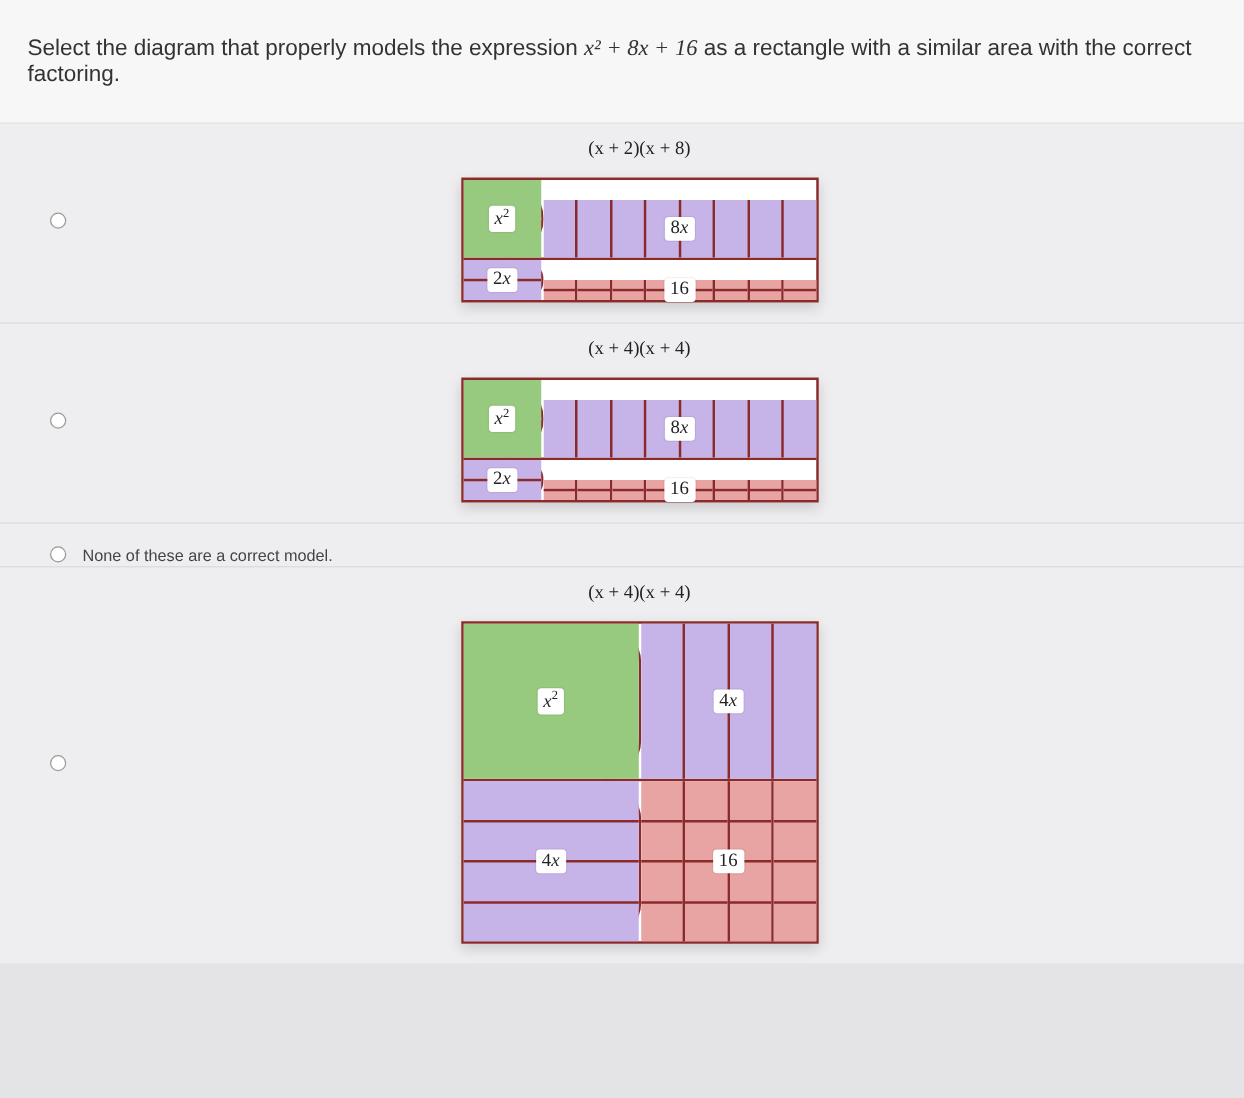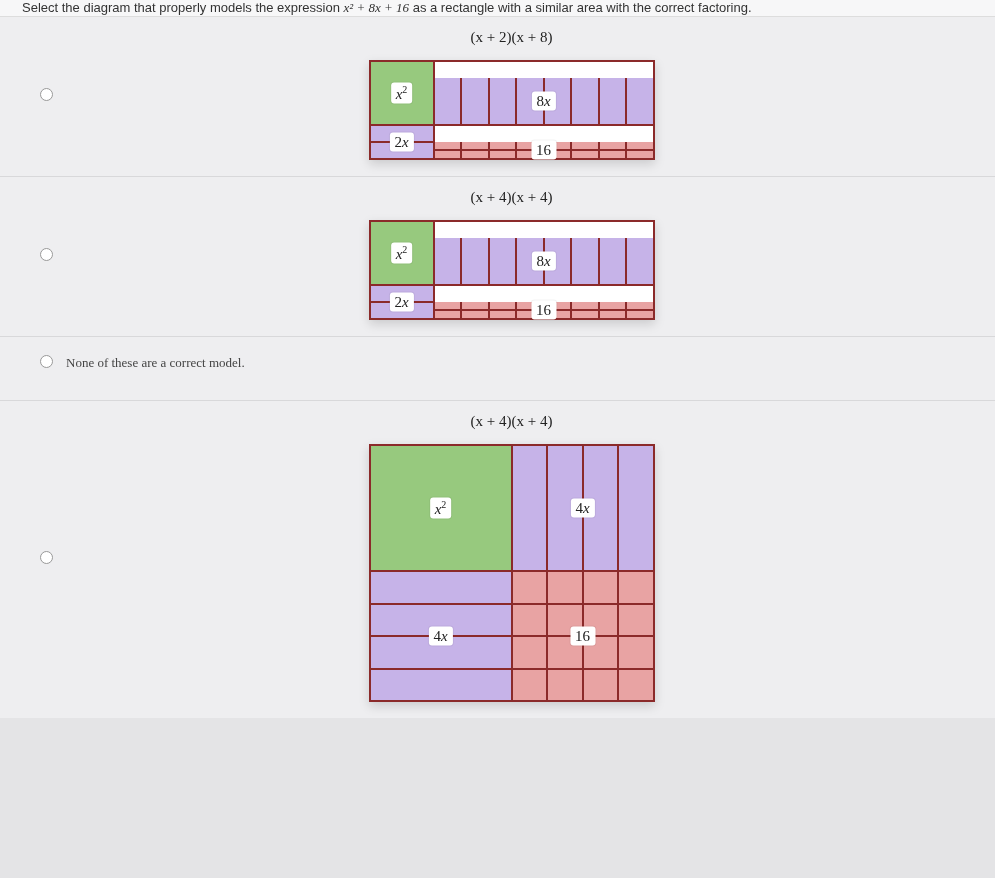--- a/index.html
+++ b/index.html
@@ -5,23 +5,23 @@
   * { box-sizing: border-box; margin: 0; padding: 0; }
   body {
     font-family: Arial, Helvetica, sans-serif;
     background: #e4e4e6;
     width: 995px;
     color: #333;
     font-size: 14px;
   }
   .question {
     background: #f7f7f8;
-    padding: 0 22px;
+    padding: 28px 22px;
     border-bottom: 1px solid #ddd;
-    font-size: 13px;
+    font-size: 18px;
     color: #333;
   }
   .option-row {
     background: #eeeef0;
     border-bottom: 1px solid #d8d8da;
     padding: 8px 30px 16px 40px;
     display: flex;
     align-items: center;
   }
   .option-radio {
@@ -50,21 +50,21 @@
   .option-inline-text {
     flex: 1;
     font-size: 13px;
     color: #444;
     padding-left: 8px;
     padding-top: 4px;
   }
 
   
   .diagram { border: 2px solid #8b2a2a; background: #fff; display:inline-block; box-shadow: 0 4px 10px rgba(0,0,0,0.15); }
-  .cell { position: relative; display: inline-block; vertical-align: top; }
+  .cell { position: relative; display: inline-block; vertical-align: top; border-radius: 31px; }
   .tag {
     position: absolute;
     left: 50%; top: 50%;
     transform: translate(-50%,-50%);
     background: #fff;
     padding: 1px 5px;
     border-radius: 3px;
     font-family: "Times New Roman", serif;
     font-size: 15px;
     color: #222;
@@ -263,21 +263,21 @@
                 <div></div>
               </div>
             </div>
             <span class="tag">16</span>
           </div>
       </div>
     </div>
   </div>
 </div>
 
-<div class="option-row" style="padding-top:12px; padding-bottom:28px;font-family:Liberation Serif, serif;">
+<div class="option-row" style="padding-top:12px; padding-bottom:0;">
   <div class="option-radio"><span class="radio"></span></div>
   <div class="option-inline-text">None of these are a correct model.</div>
 </div>
 
 <div class="option-row" style="border-bottom:none;">
   <div class="option-radio"><span class="radio"></span></div>
   <div class="option-content">
     <div class="option-label-text">(x + 4)(x + 4)</div>
     <div class="diagram diagC">
       <div class="row r1">

